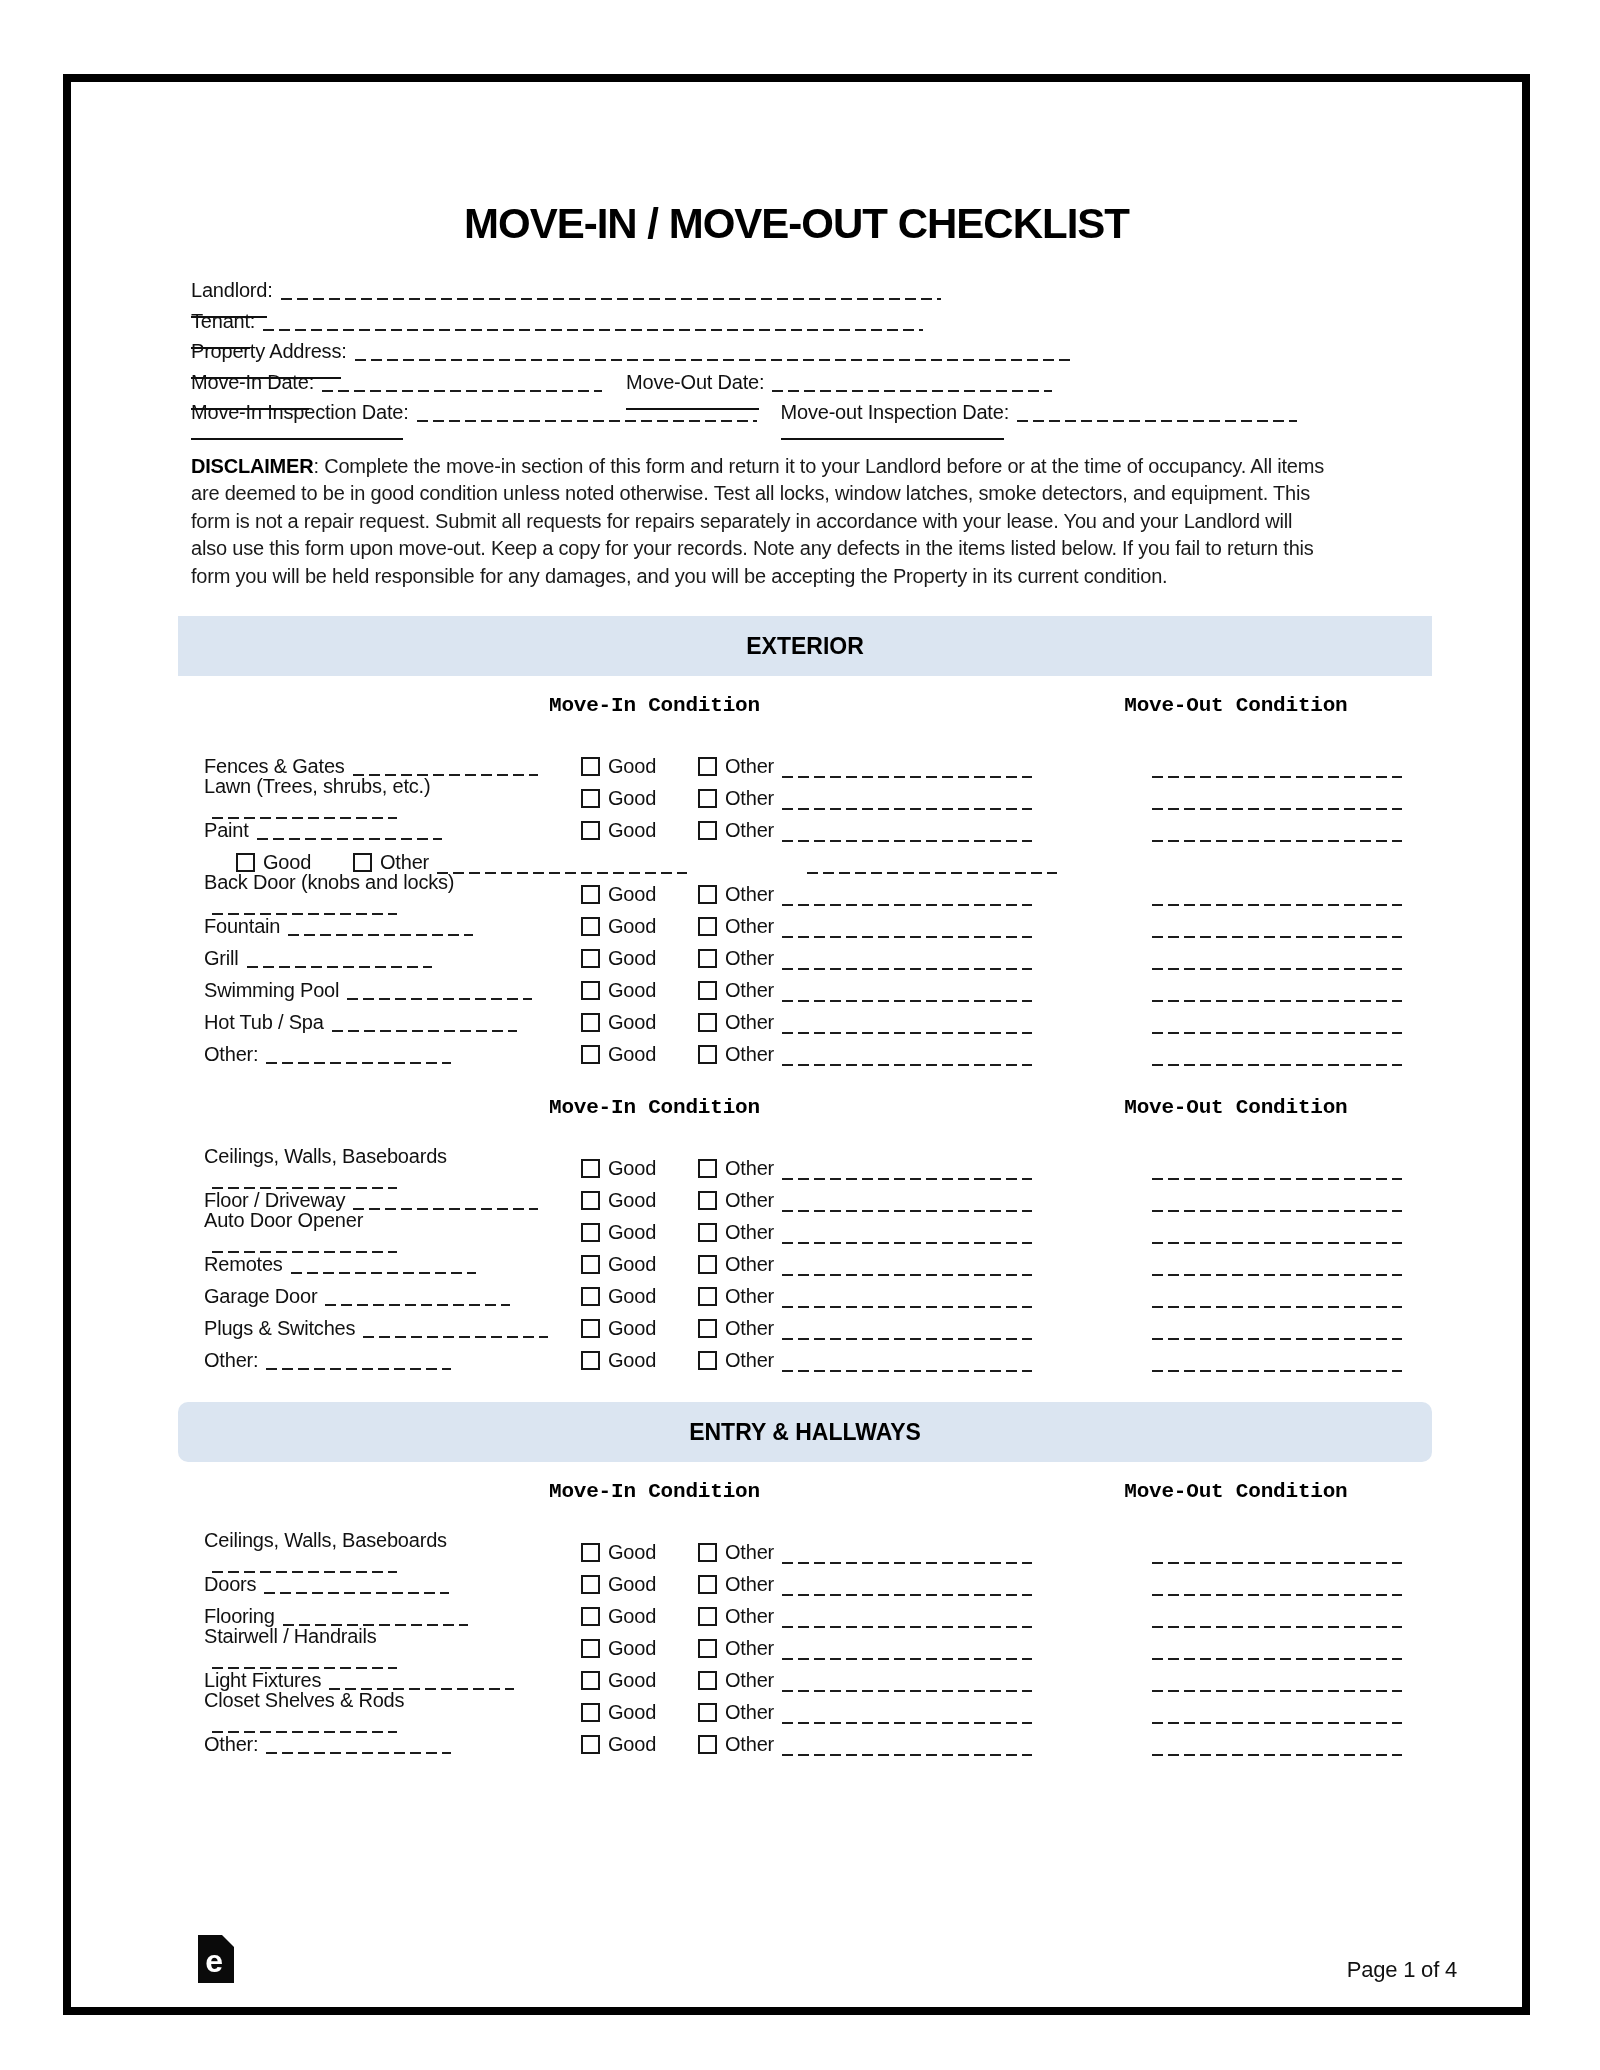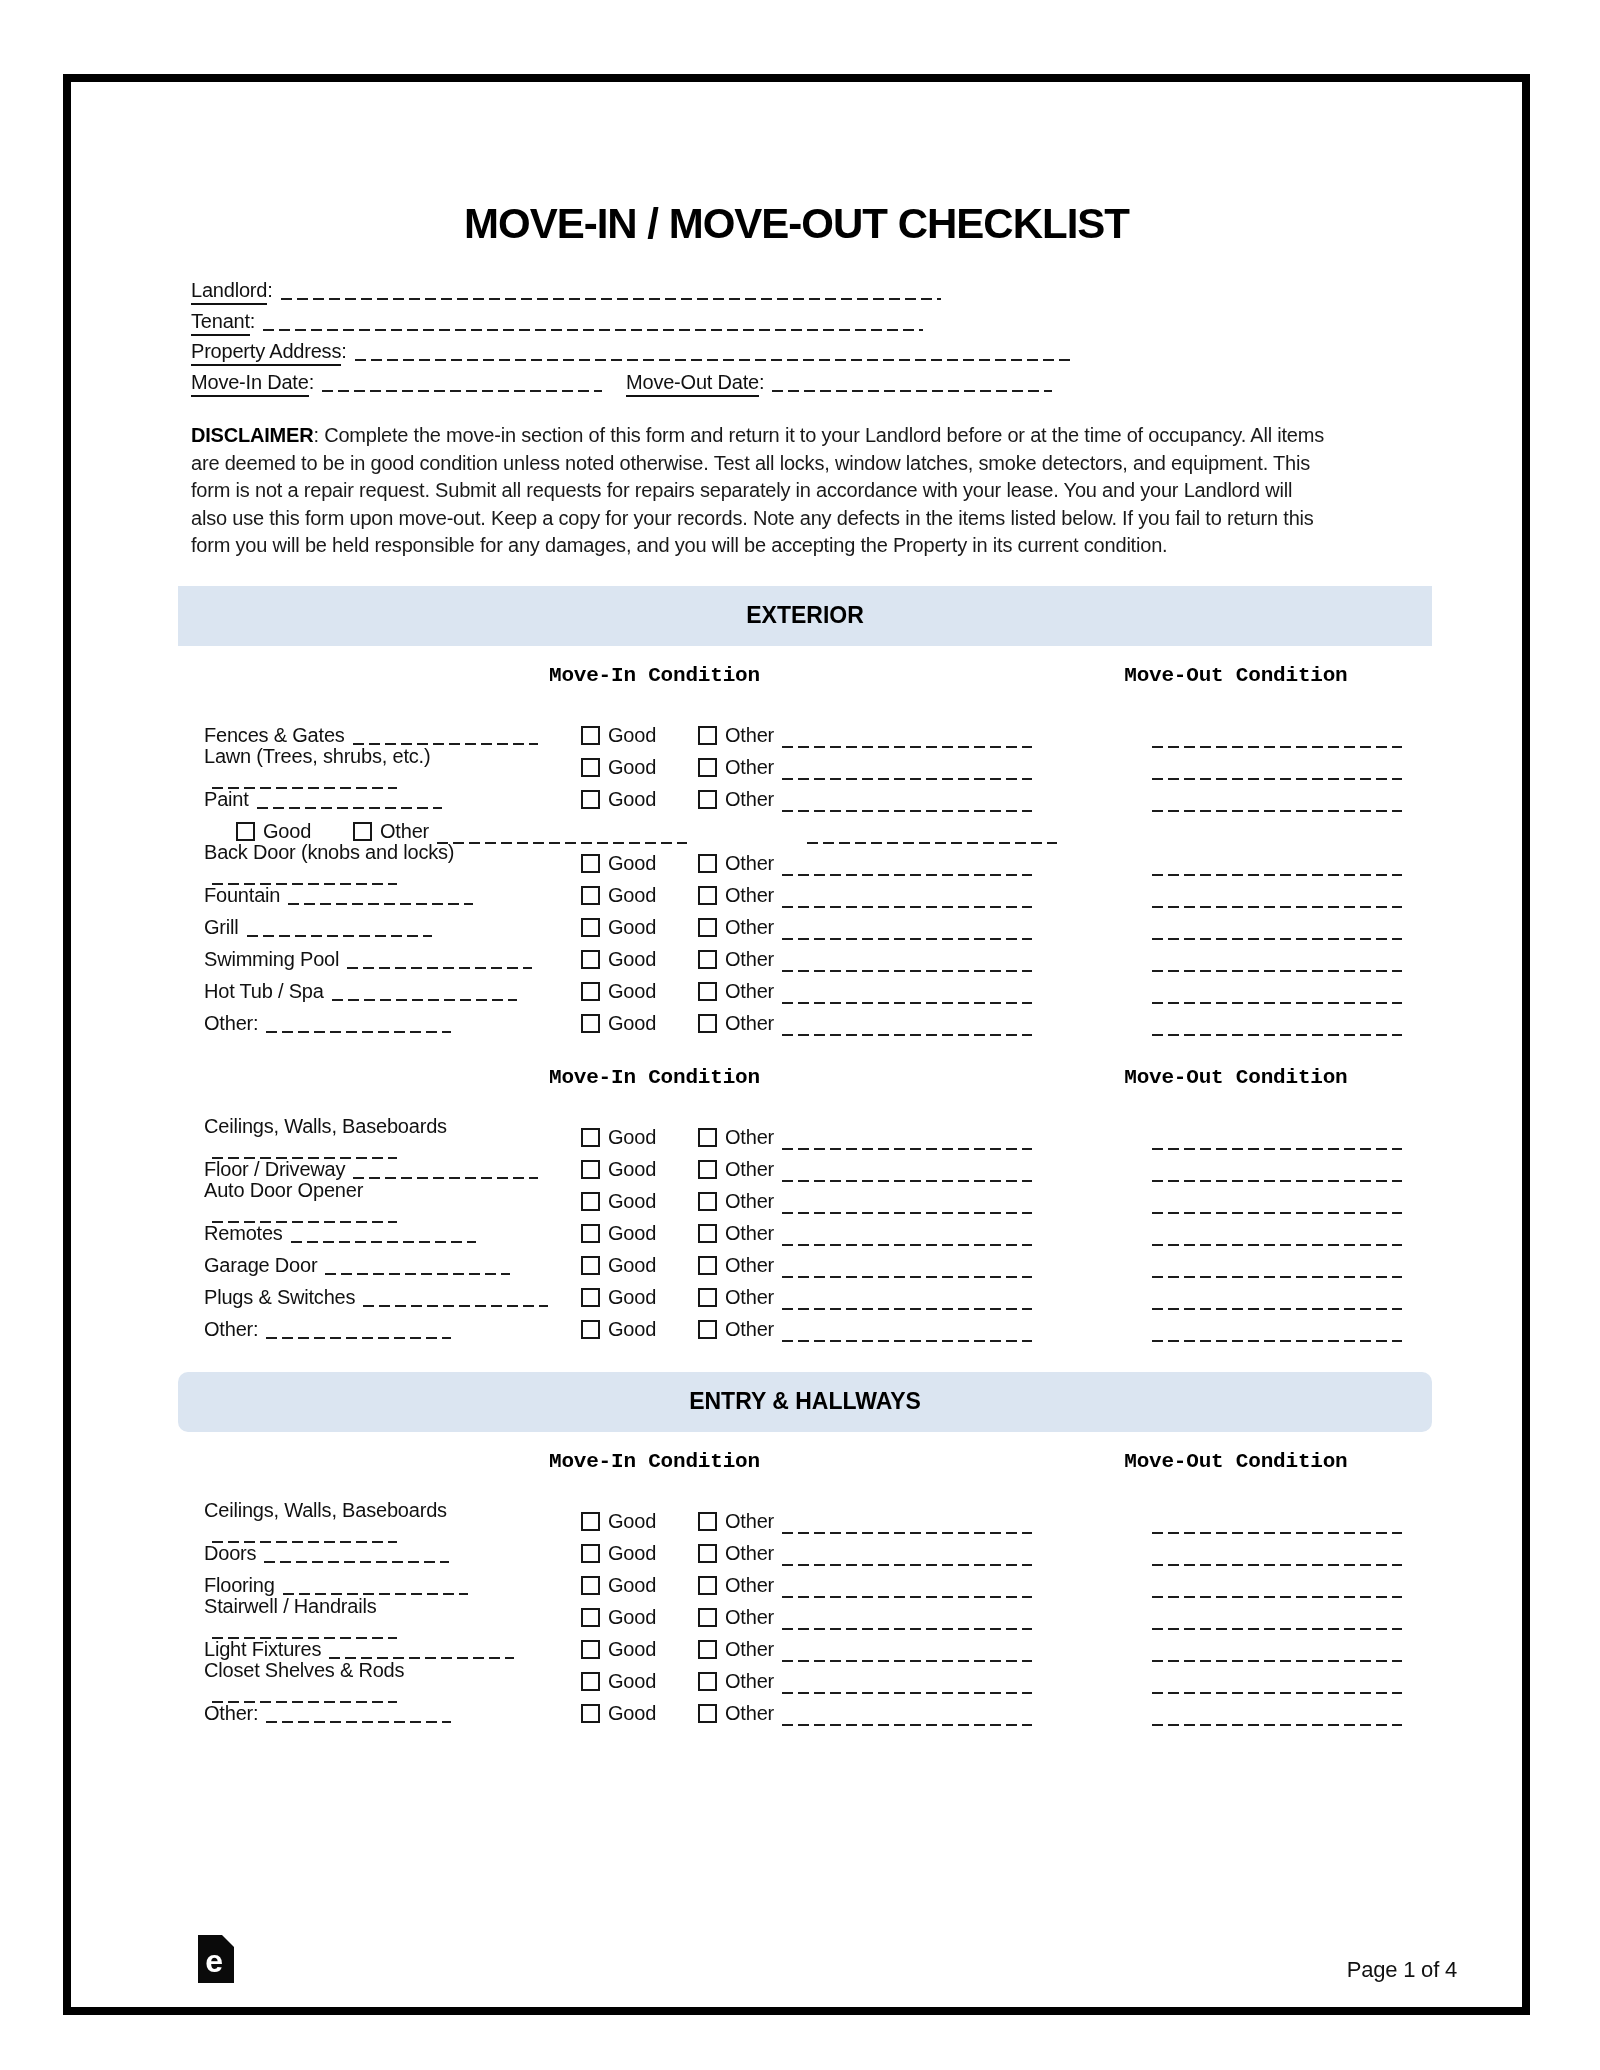--- a/index.html
+++ b/index.html
@@ -13,21 +13,21 @@
     border:8px solid #000; box-sizing:border-box;margin-top:12px;
   }
   .page-title {
     margin:118px 0 0 0; text-align:center; font-size:42px; font-weight:bold;
     letter-spacing:-1px; color:#000;
   }
   
   .fields { margin:28px 0 0 120px; }
   .field-row { line-height:28.5px; white-space:nowrap; }
   .field { display:inline-block; margin-right:24px; font-size:20px; }
-  .field .lbl { border-bottom:2px solid #111; padding-bottom:2px; }
+  .field .lbl { border-bottom:2px solid #111; padding-bottom:15px; }
   .blank {
     display:inline-block; height:0.9em; vertical-align:baseline;
     background:repeating-linear-gradient(90deg,#1c1c1c 0 11px,transparent 11px 16px) left bottom / 100% 2px no-repeat;
   }
   .field-blank { transform:translateY(3px); margin-left:8px; }
   .bs-sm { width:280px; } .bs-md { width:340px; } .bs-lg { width:660px; } .bs-xl { width:720px; }
   
   .disclaimer {
     margin:24px 0 0 120px; width:1135px; font-size:20px; line-height:27.5px; color:#1a1a1a;
   }
@@ -84,20 +84,25 @@
     <span class="field-label"><span class="lbl">Tenant</span><span class="colon">:</span></span><span class="blank field-blank bs-lg"></span>
   </span></div>
         <div class="field-row"><span class="field">
     <span class="field-label"><span class="lbl">Property Address</span><span class="colon">:</span></span><span class="blank field-blank bs-xl"></span>
   </span></div>
         <div class="field-row"><span class="field">
     <span class="field-label"><span class="lbl">Move-In Date</span><span class="colon">:</span></span><span class="blank field-blank bs-sm"></span>
   </span><span class="field">
     <span class="field-label"><span class="lbl">Move-Out Date</span><span class="colon">:</span></span><span class="blank field-blank bs-sm"></span>
   </span></div>
+        <div class="field-row"><span class="field">
+    <span class="field-label"><span class="lbl">Move-In Inspection Date</span><span class="colon">:</span></span><span class="blank field-blank bs-md"></span>
+  </span><span class="field">
+    <span class="field-label"><span class="lbl">Move-out Inspection Date</span><span class="colon">:</span></span><span class="blank field-blank bs-sm"></span>
+  </span></div>
       </div>
 
     <p class="disclaimer"><b>DISCLAIMER</b><span>: Complete the move-in section of this form and return it to your Landlord before or at the time of occupancy. All items are deemed to be in good condition unless noted otherwise. Test all locks, window latches, smoke detectors, and equipment. This form is not a repair request. Submit all requests for repairs separately in accordance with your lease. You and your Landlord will also use this form upon move-out. Keep a copy for your records. Note any defects in the items listed below. If you fail to return this form you will be held responsible for any damages, and you will be accepting the Property in its current condition.</span></p>
 
     <div>
         <section class="section">
     <div class="banner" style="background: rgb(219, 229, 241);">
       <span class="banner-title">EXTERIOR</span>
     </div>
     <div class="cond-headers">

